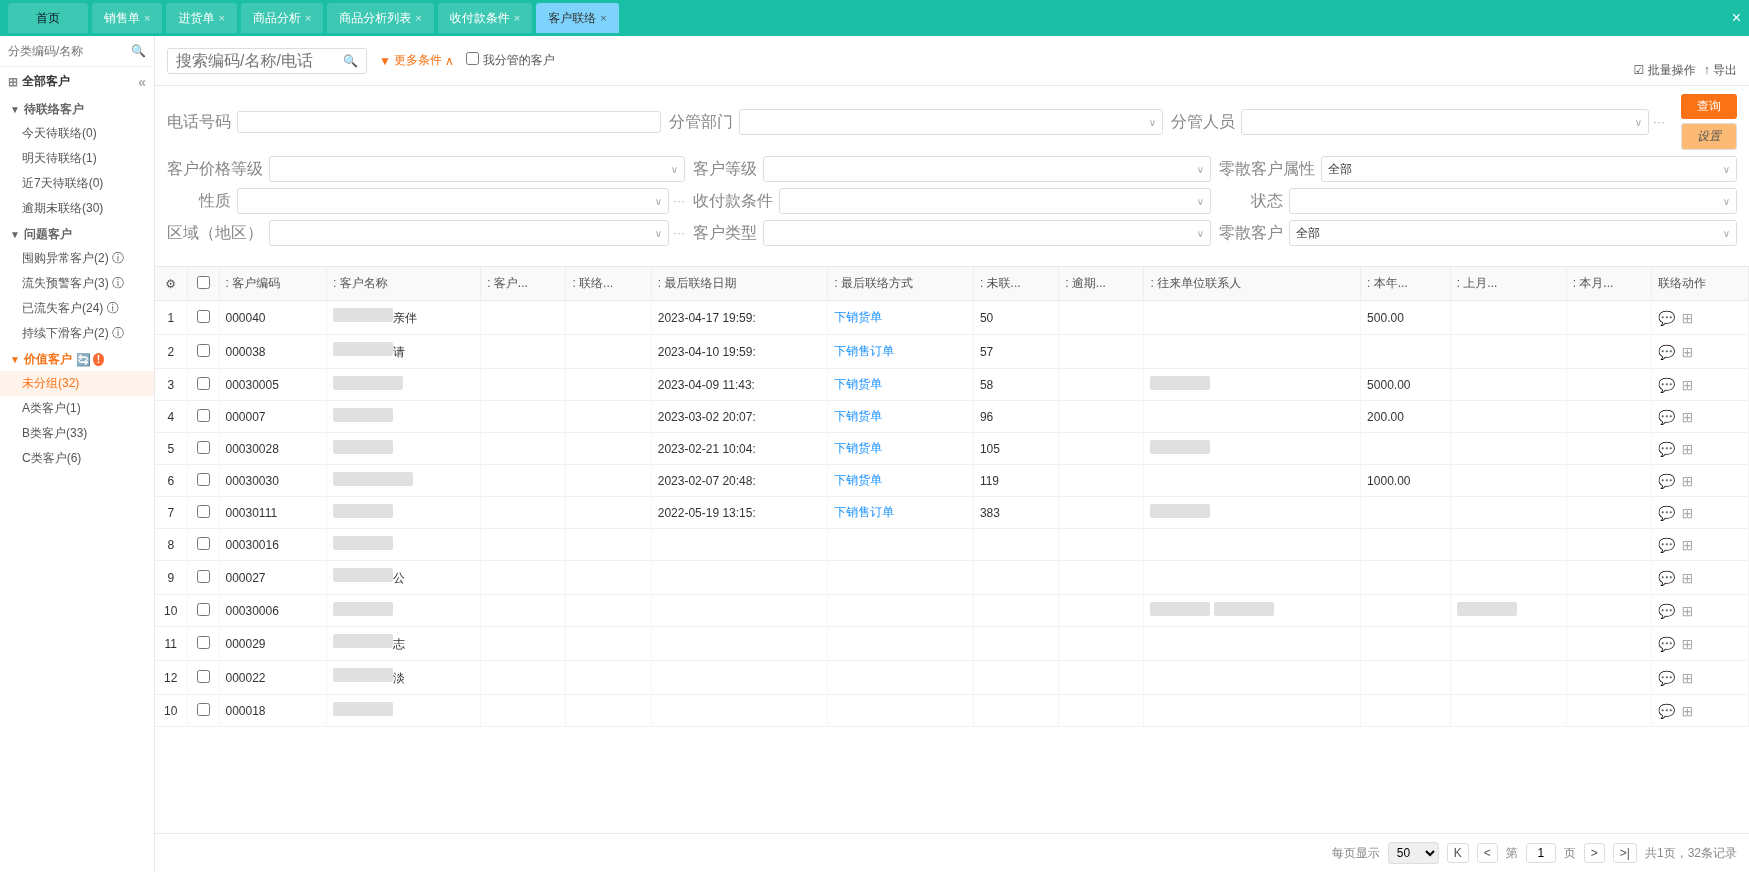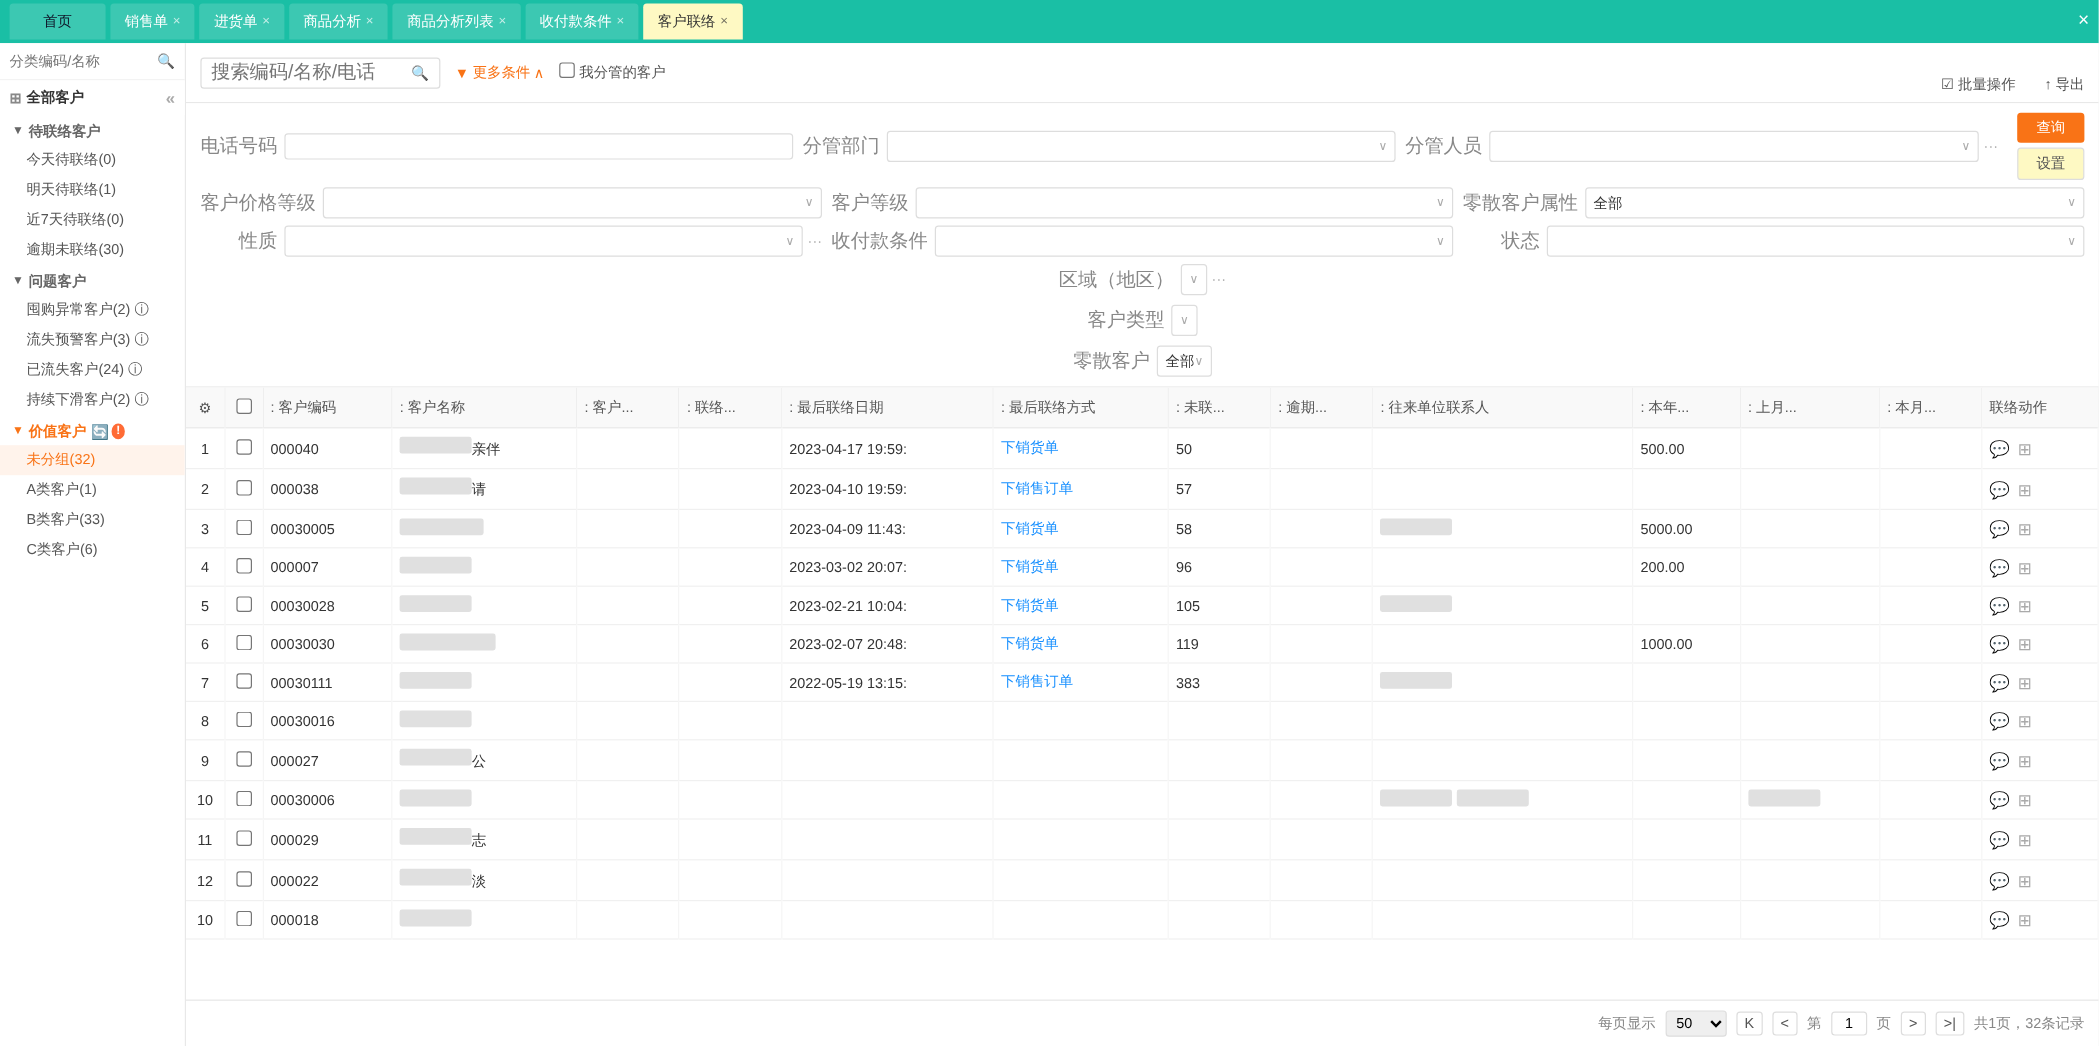--- a/index.html
+++ b/index.html
@@ -20,21 +20,21 @@
       padding: 4px 12px;
       background: rgba(255,255,255,0.15);
       color: #fff;
       border-radius: 3px 3px 0 0;
       cursor: pointer;
       gap: 4px;
       height: 30px;
       font-size: 13px;
     }
     .top-nav .nav-tab.active {
-      background: #fef9c3;
+      background: #7dd3fc;
       color: #333;
     }
     .top-nav .nav-tab .close-x {
       font-size: 11px;
       opacity: 0.7;
     }
     .top-nav .home-tab {
       color: #0f172a;
       font-size: 13px;
       padding: 4px 28px;
@@ -161,21 +161,21 @@
     }
     .filter-checkbox {
       display: flex;
       align-items: flex-start;
       gap: 4px;
       color: #555;
     }
     .filter-actions {
       margin-left: auto;
       display: flex;
-      gap: 24px;
+      gap: 8px;
       margin-top: 20px;
     }
     .filter-actions .btn-link {
       color: #555;
       cursor: pointer;
       font-size: 12px;
     }
 
     
     .advanced-filter {
@@ -231,27 +231,28 @@
     .btn-primary {
       background: #f97316;
       color: #fff;
       border: none;
       border-radius: 3px;
       padding: 4px 16px;
       cursor: pointer;
       font-size: 12px;
     }
     .btn-default {
-      background: #fef9c3;
+      background: #fdba74;
       color: #555;
       border: 1px solid #ddd;
       border-radius: 3px;
       padding: 4px 14px;
       cursor: pointer;
       font-size: 12px;
+      font-style: italic;
     }
 
     
     .table-container {
       flex: 1;
       overflow: auto;
       background: #fff;
       margin: 0;
     }
     table {
@@ -530,21 +531,21 @@
         </div>
         <div class="filter-field">
           <span class="filter-label">状态</span>
           <div class="filter-select" style="flex:1;">
             <span></span>
             <span class="chevron">∨</span>
           </div>
         </div>
       </div>
 
-      <div class="filter-row" style="margin-bottom:0;flex-direction:column;">
+      <div class="filter-row" style="margin-bottom:12px;">
         <div class="filter-field">
           <span class="filter-label">区域（地区）</span>
           <div class="filter-select" style="flex:1;">
             <span></span>
             <span class="chevron">∨</span>
           </div>
           <span style="margin-left:4px;color:#aaa;">···</span>
         </div>
         <div class="filter-field">
           <span class="filter-label">客户类型</span>

